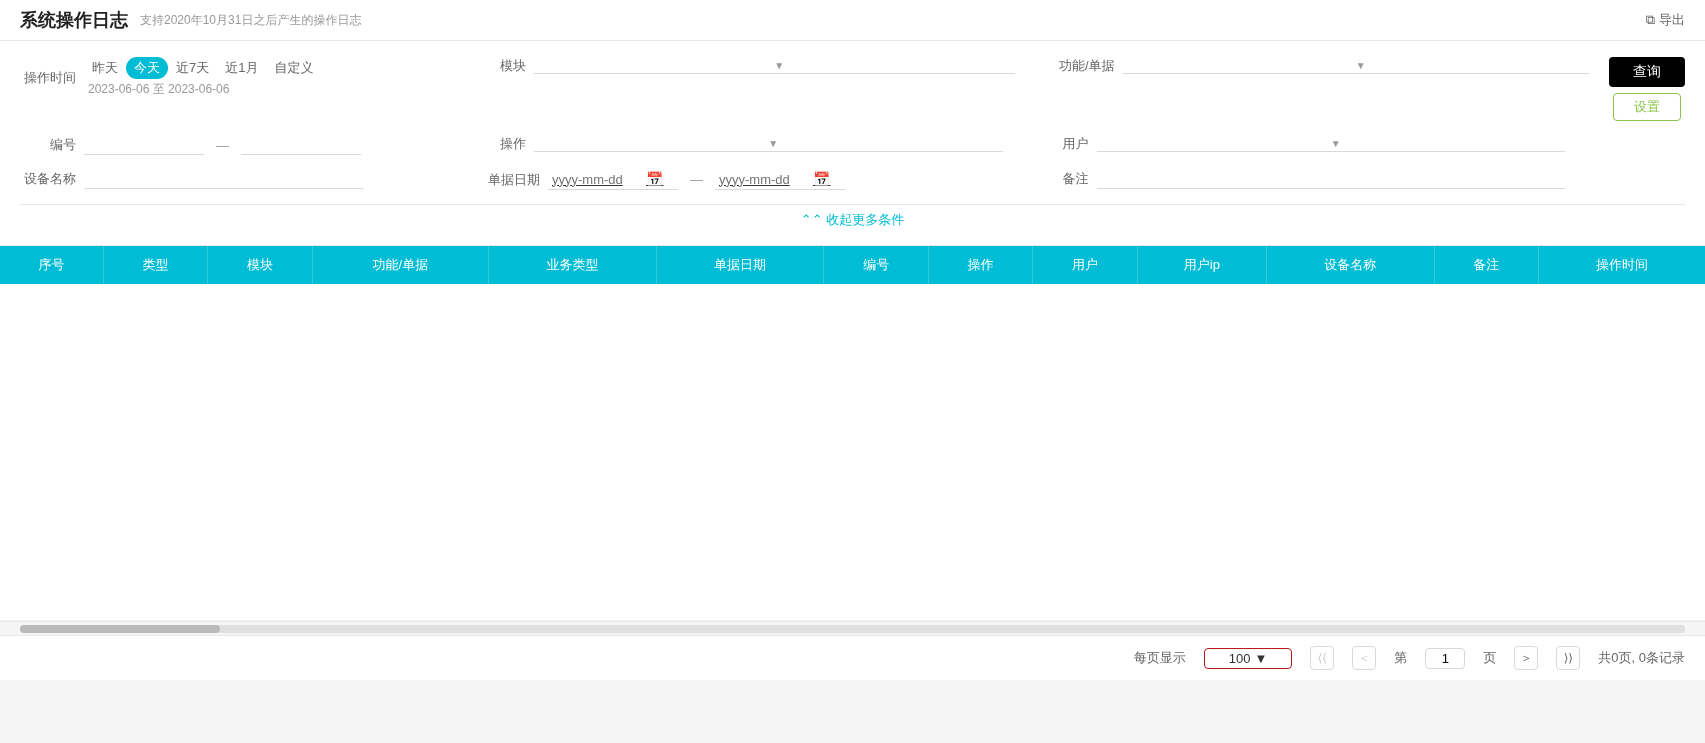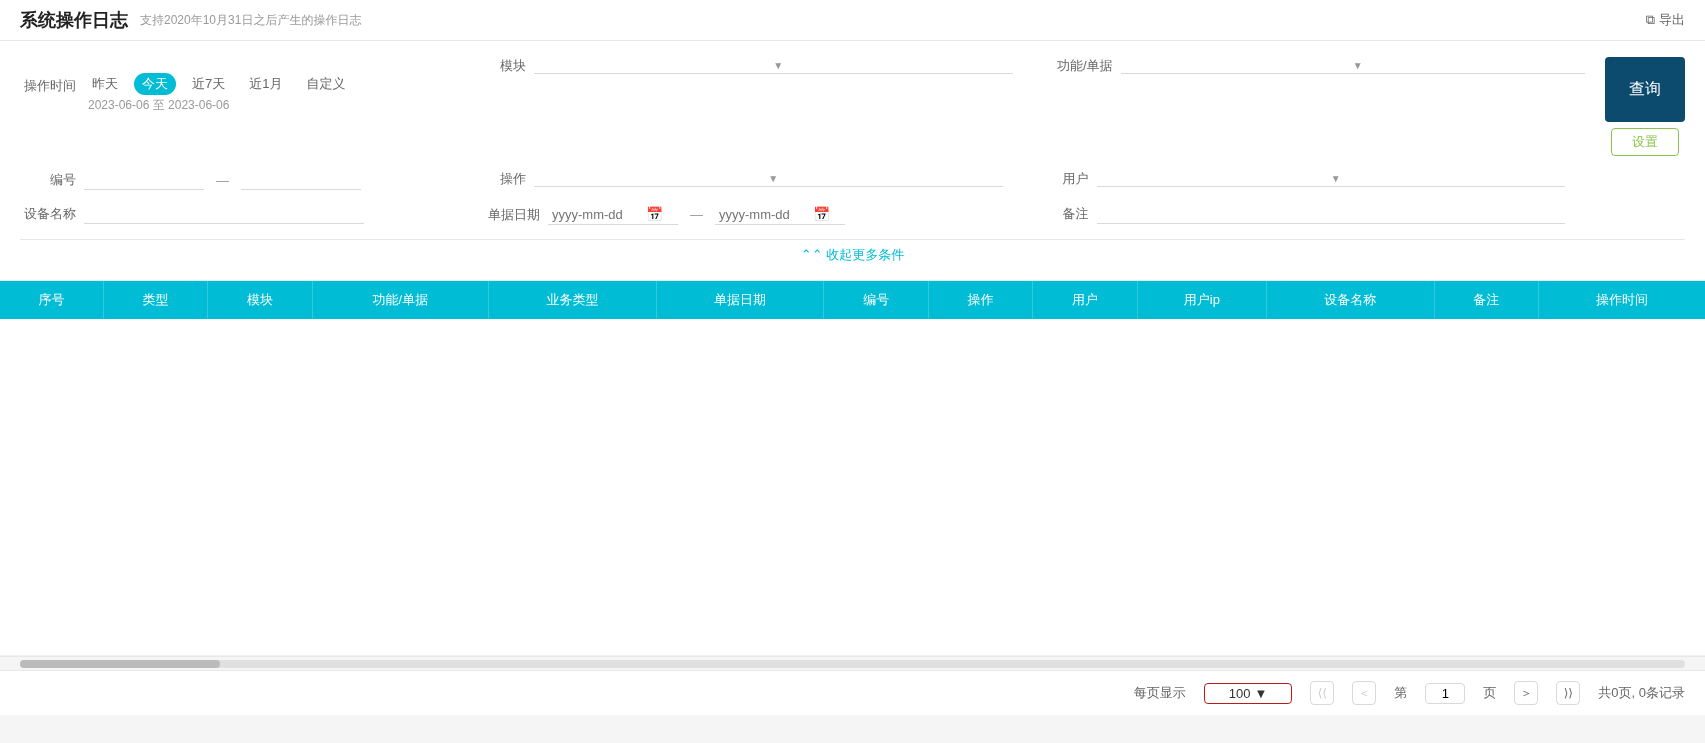--- a/index.html
+++ b/index.html
@@ -21,21 +21,21 @@
     }
     .filter-row {
       display: flex; align-items: flex-start; margin-bottom: 14px; gap: 0;
     }
     .filter-item {
       display: flex; align-items: center; gap: 8px; flex: 1;
     }
     .filter-label { color: #666; white-space: nowrap; min-width: 56px; text-align: right; }
     .filter-label-wide { min-width: 70px; }
 
-    .time-btns { display: flex; gap: 8px; align-items: center; margin-top: 16px; }
+    .time-btns { display: flex; gap: 0; align-items: center; }
     .time-btn {
       padding: 2px 8px; border-radius: 12px; cursor: pointer; border: none;
       background: none; font-size: 13px; color: #666;
     }
     .time-btn.active { background: #00bcd4; color: #fff; border-radius: 12px; }
     .date-range-text { font-size: 12px; color: #999; margin-left: 4px; }
 
     .filter-select {
       display: flex; align-items: center; border-bottom: 1px solid #d9d9d9;
       flex: 1; cursor: pointer; padding: 2px 4px; min-width: 180px; position: relative;
@@ -46,31 +46,31 @@
     .filter-input {
       border: none; border-bottom: 1px solid #d9d9d9; outline: none;
       flex: 1; padding: 2px 4px; font-size: 13px; color: #333; background: transparent;
       min-width: 120px;
     }
     .filter-input::placeholder { color: #ccc; }
     .dash { color: #999; margin: 0 4px; }
 
     .date-input-wrap {
       display: flex; align-items: center; border-bottom: 1px solid #d9d9d9;
-      padding: 2px 4px; gap: 4px; cursor: pointer; min-width: 130px;
+      padding: 2px 4px; gap: 4px; cursor: pointer; min-width: 130px; text-decoration: underline;
     }
     .date-input-wrap input {
       border: none; outline: none; font-size: 13px; color: #ccc; background: transparent;
       width: 90px;
     }
     .date-icon { color: #00bcd4; font-size: 14px; cursor: pointer; }
 
     .query-btn {
-      background: #0c4a6e; color: #fff; border: none; border-radius: 4px;
-      padding: 22px 24px; font-size: 16px; cursor: pointer; font-weight: 500;
+      background: #000000; color: #fff; border: none; border-radius: 4px;
+      padding: 6px 24px; font-size: 14px; cursor: pointer; font-weight: 500;
     }
     .settings-btn {
       background: #fff; color: #8bc34a; border: 1px solid #8bc34a; border-radius: 4px;
       padding: 4px 20px; font-size: 13px; cursor: pointer; margin-top: 4px;
     }
 
     .btn-group { display: flex; flex-direction: column; align-items: center; gap: 2px; margin-left: 20px; }
 
     .collapse-bar {
       text-align: center; padding: 6px; cursor: pointer; color: #00bcd4; font-size: 13px;

